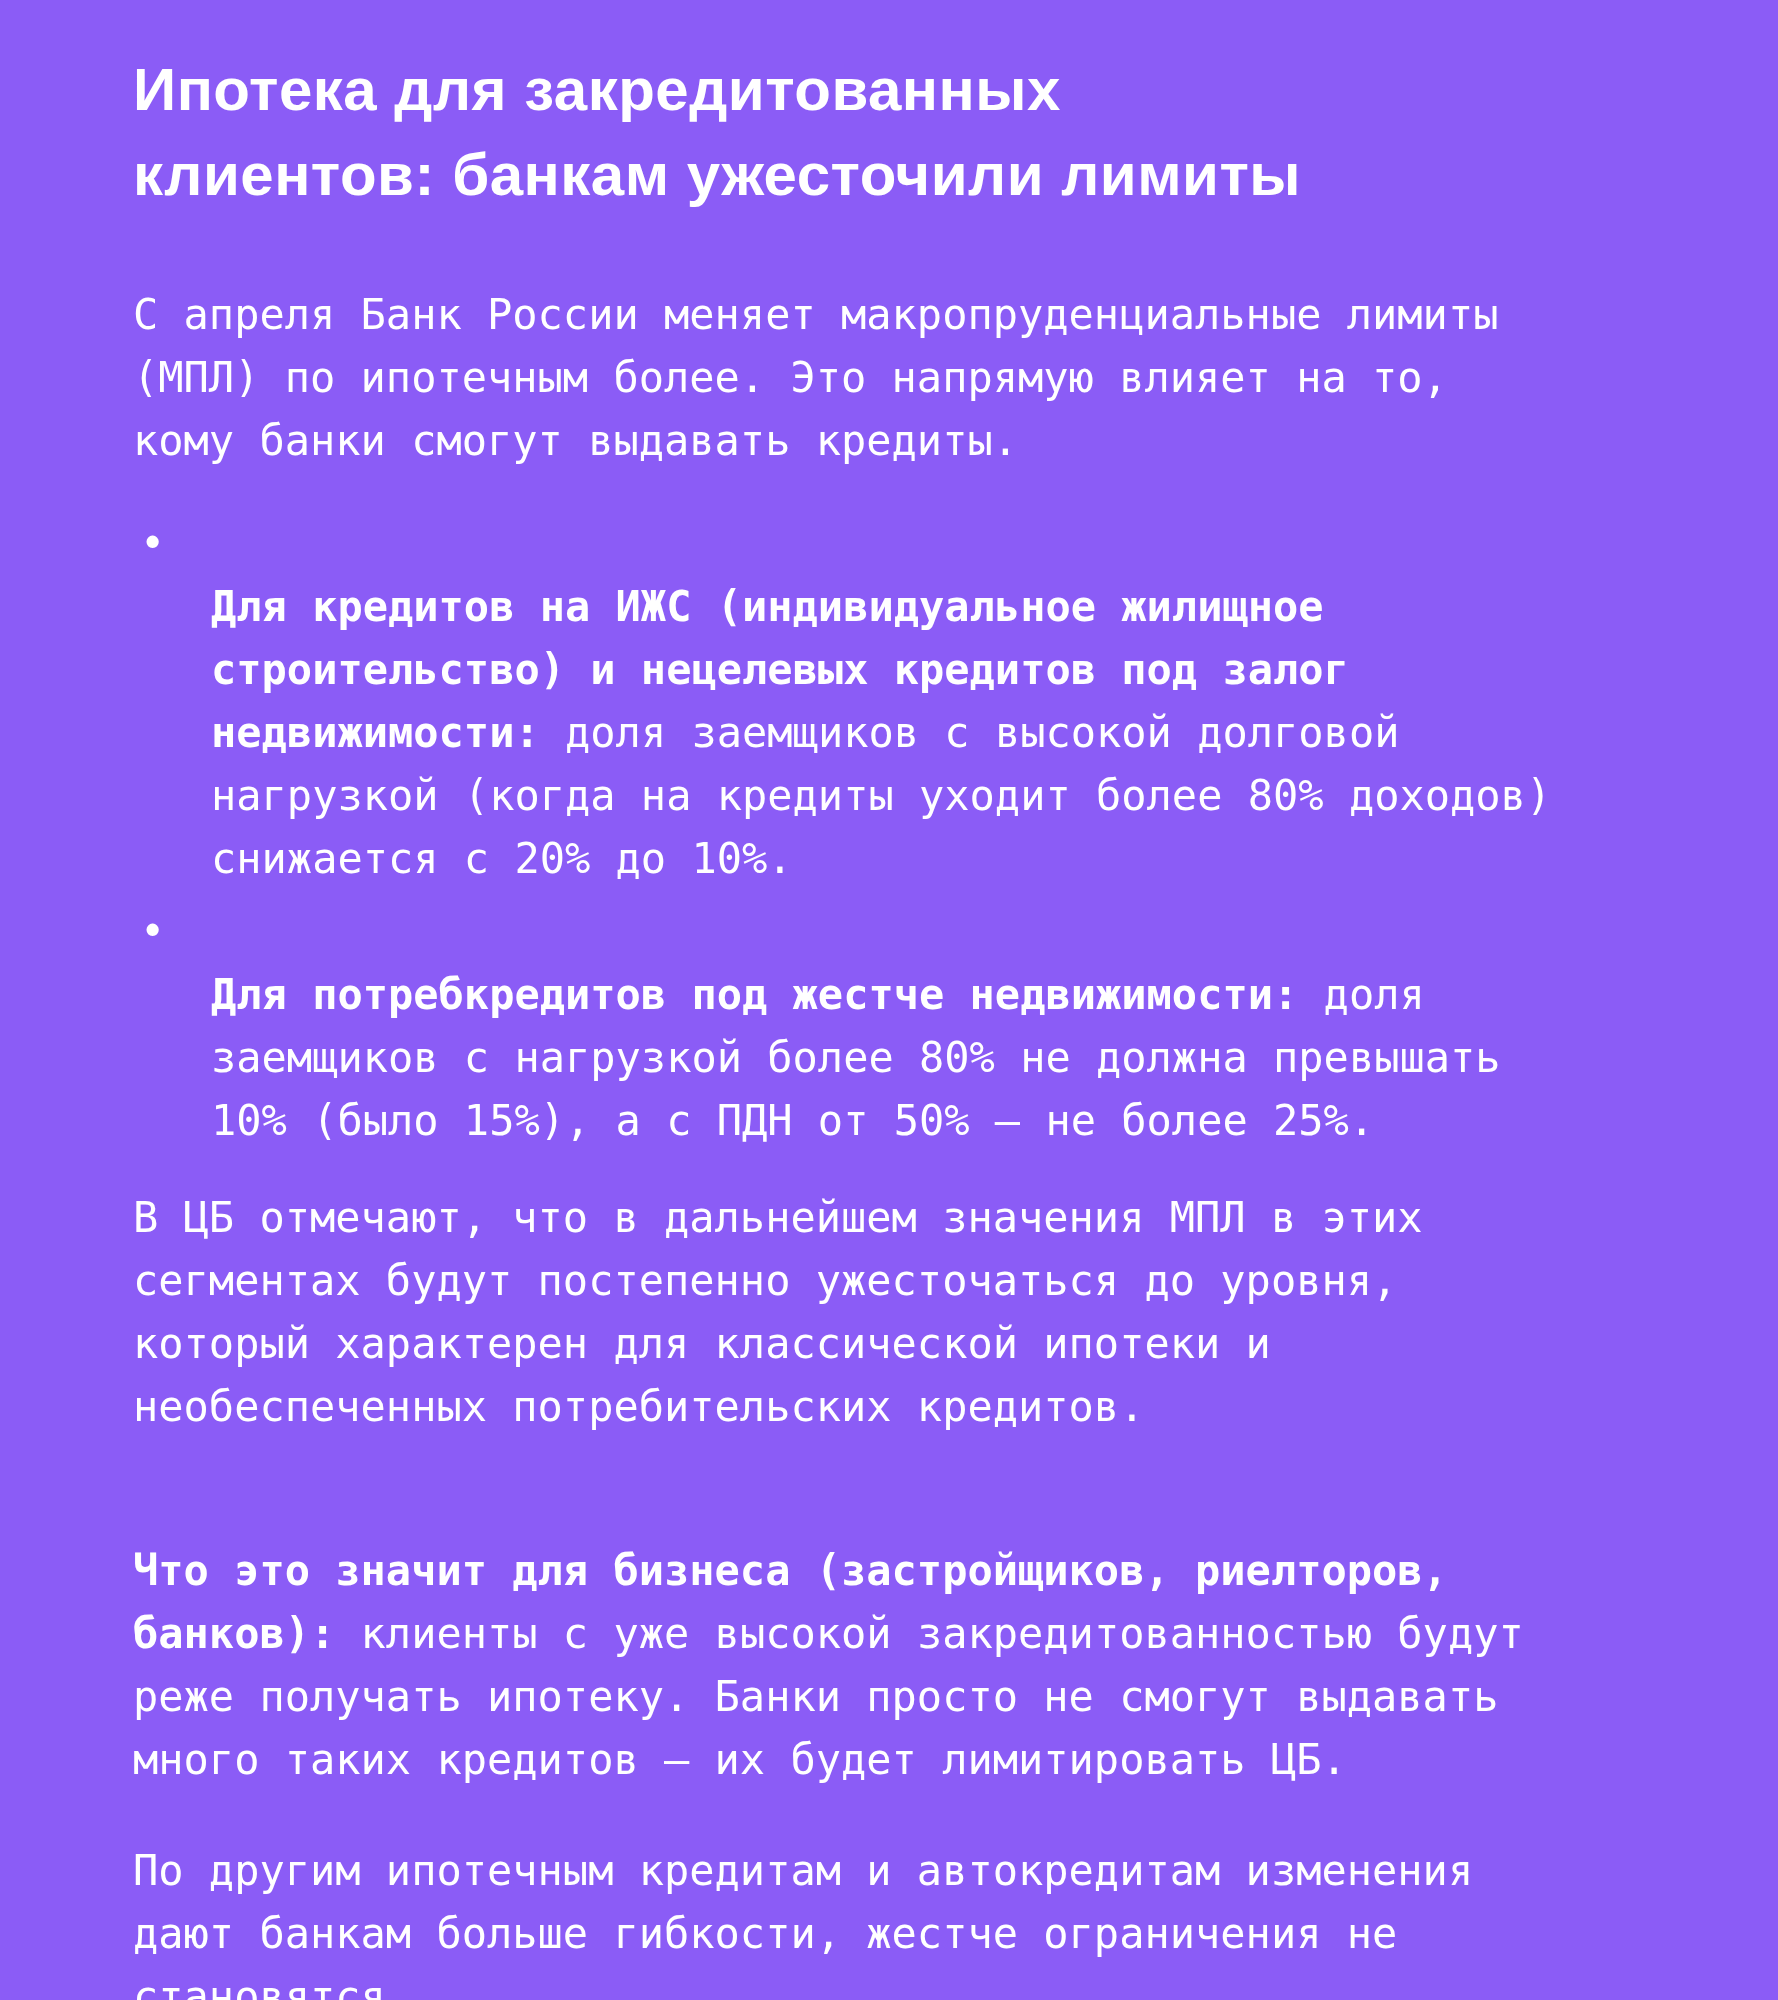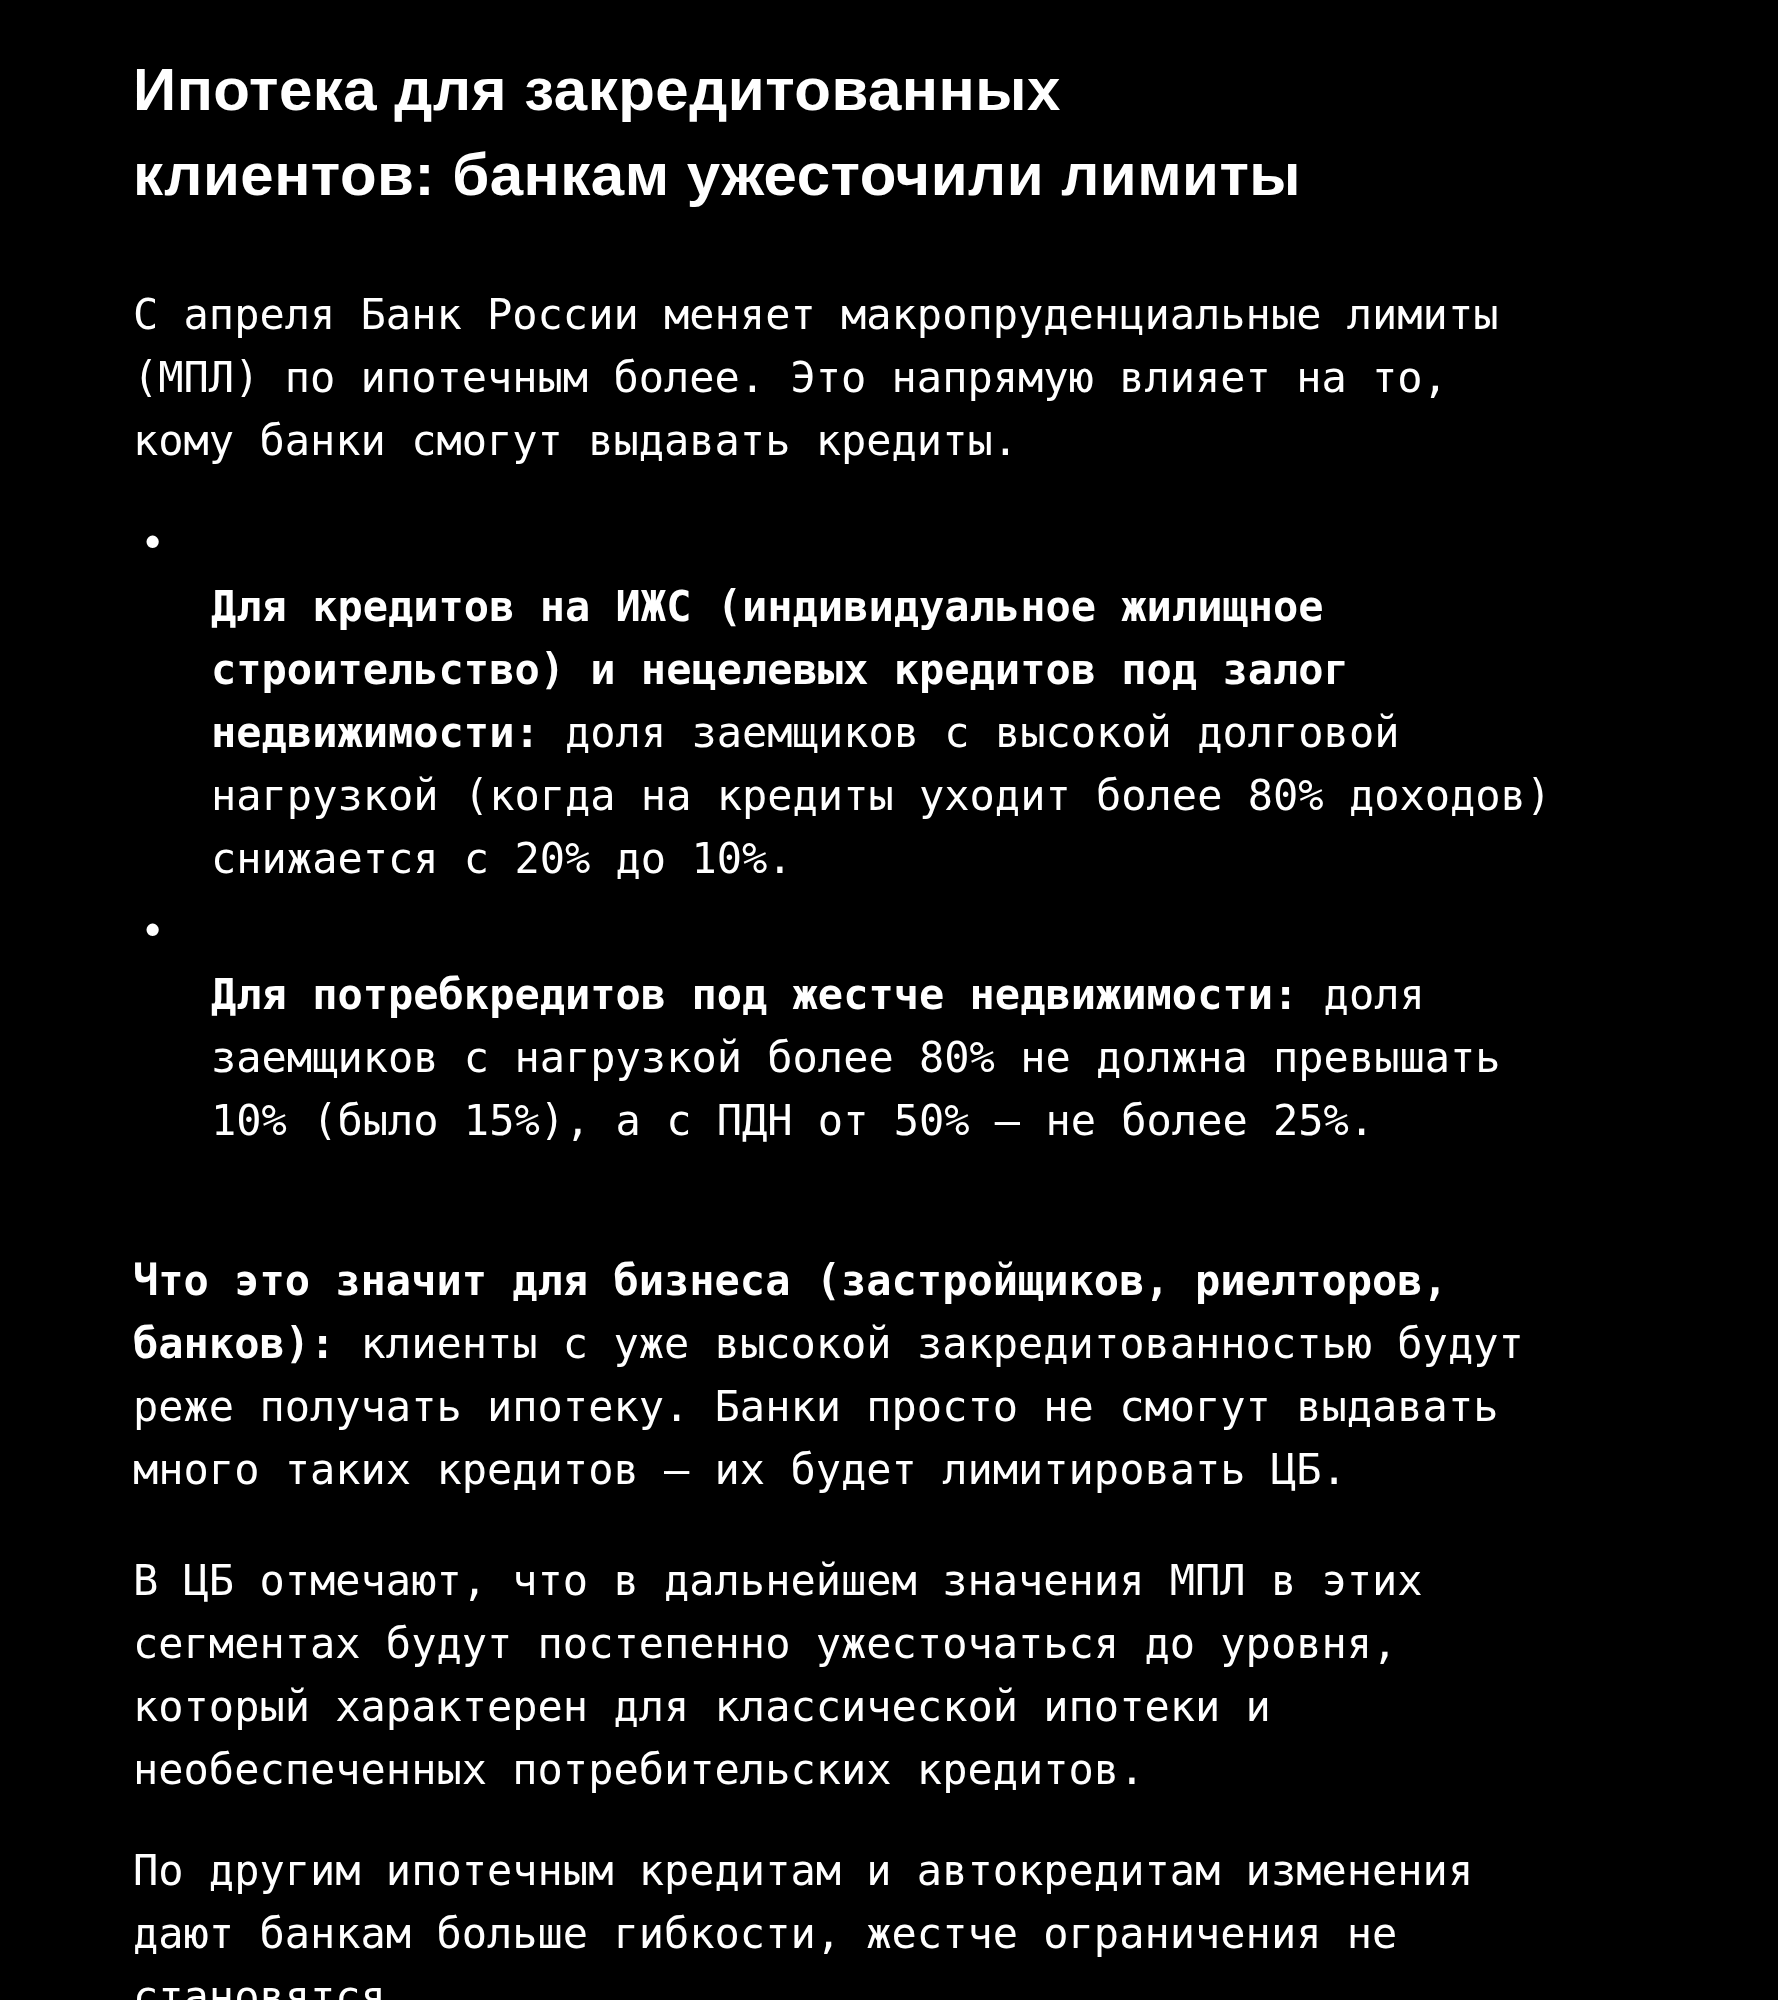--- a/index.html
+++ b/index.html
@@ -1,21 +1,21 @@
 <!DOCTYPE html>
 <html lang="ru"><head>
 <meta charset="utf-8">
 <style>
   html, body { margin: 0; padding: 0; }
   body { background: #1e3a70; }
   .page {
     position: relative;
     width: 1778px;
     height: 2000px;
-    background: #000000;
+    background: #8b5cf6;
     box-sizing: border-box;
     padding: 47px 133px 0 133px;
     overflow: hidden;
     color: #ffffff;
   }
   .headline {
     font-family: "Liberation Sans", sans-serif;
     font-weight: 700;
     font-size: 60px;
     line-height: 85px;
@@ -90,29 +90,29 @@
     <li>
       <span class="bullet-marker">•</span>
       <div class="bullet-body body-text">
         <span class="bold">Для потребкредитов под жестче недвижимости:</span><span> доля
 заемщиков с нагрузкой более 80% не должна превышать
 10% (было 15%), а с ПДН от 50% – не более 25%.</span>
       </div>
     </li>
   </ul>
 
+  <p class="body-text mb-38">В ЦБ отмечают, что в дальнейшем значения МПЛ в этих
+сегментах будут постепенно ужесточаться до уровня,
+который характерен для классической ипотеки и
+необеспеченных потребительских кредитов.</p>
+
   <p class="body-text mb-48">
     <span class="bold">Что это значит для бизнеса (застройщиков, риелторов,
 банков):</span><span> клиенты с уже высокой закредитованностью будут
 реже получать ипотеку. Банки просто не смогут выдавать
 много таких кредитов – их будет лимитировать ЦБ.</span>
   </p>
-
-  <p class="body-text mb-38">В ЦБ отмечают, что в дальнейшем значения МПЛ в этих
-сегментах будут постепенно ужесточаться до уровня,
-который характерен для классической ипотеки и
-необеспеченных потребительских кредитов.</p>
 
   <p class="body-text">По другим ипотечным кредитам и автокредитам изменения
 дают банкам больше гибкости, жестче ограничения не
 становятся.</p>
 
 </div>
 
 </body></html>

